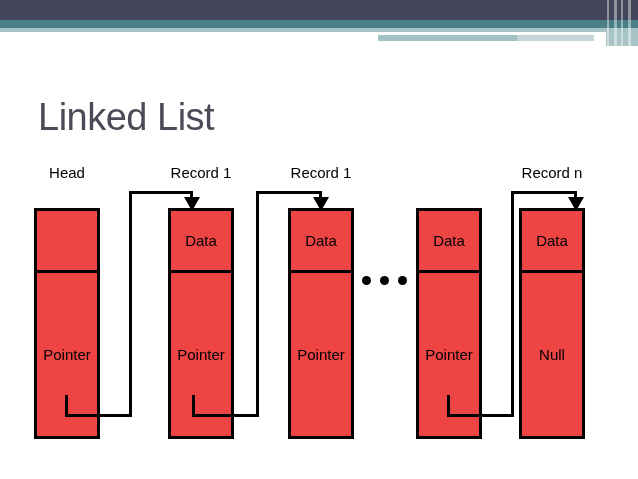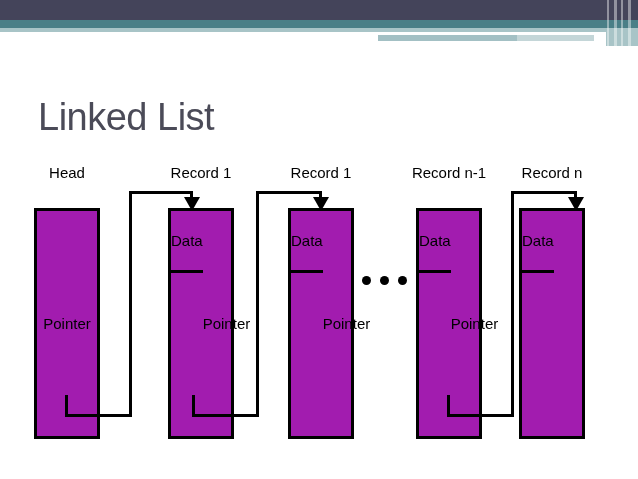--- a/index.html
+++ b/index.html
@@ -22,21 +22,21 @@
 
   
   .slide-title{position:absolute;left:38px;top:97px;font-size:38px;line-height:40px;
                color:var(--title-color);letter-spacing:-0.5px;white-space:nowrap;}
 
   
   .node{position:absolute;top:208px;width:66px;height:231px;}
   .node-label{position:absolute;top:-44px;left:50%;transform:translateX(-50%);
               font-size:15px;color:#000;white-space:nowrap;}
   .box{position:absolute;inset:0;border:3px solid var(--diagram-line-color);
-       background:#a21caf;box-sizing:border-box;display:flex;flex-direction:row;}
+       background:#ef4444;box-sizing:border-box;display:flex;flex-direction:column;}
   .cell{display:flex;align-items:center;justify-content:center;font-size:15px;color:#000;}
   .cell-top{height:59px;border-bottom:3px solid var(--diagram-line-color);flex:none;}
   .cell-bottom{flex:1;}
 
   
   .seg{position:absolute;background:var(--diagram-line-color);}
   .arrowhead{position:absolute;width:0;height:0;
              border-left:8px solid transparent;border-right:8px solid transparent;
              border-top:14px solid var(--diagram-line-color);}
 
@@ -80,31 +80,31 @@
 
   <div class="node" style="left:288px">
     <div class="node-label">Record 1</div>
     <div class="box">
       <div class="cell cell-top">Data</div>
       <div class="cell cell-bottom">Pointer</div>
     </div>
   </div>
 
   <div class="node" style="left:416px">
-    <div class="node-label">Record n-1</div>
     <div class="box">
       <div class="cell cell-top">Data</div>
       <div class="cell cell-bottom">Pointer</div>
     </div>
   </div>
 
   <div class="node" style="left:519px">
     <div class="node-label">Record n</div>
     <div class="box">
       <div class="cell cell-top">Data</div>
+      <div class="cell cell-bottom">Null</div>
     </div>
   </div>
 
   <div>
     <div class="seg" style="left:65px;top:395px;width:3px;height:22px"></div>
     <div class="seg" style="left:65px;top:414px;width:67px;height:3px"></div>
     <div class="seg" style="left:129px;top:191px;width:3px;height:226px"></div>
     <div class="seg" style="left:129px;top:191px;width:64px;height:3px"></div>
     <div class="seg" style="left:190px;top:191px;width:3px;height:9px"></div>
     <div class="arrowhead" style="left:184px;top:197px"></div>

